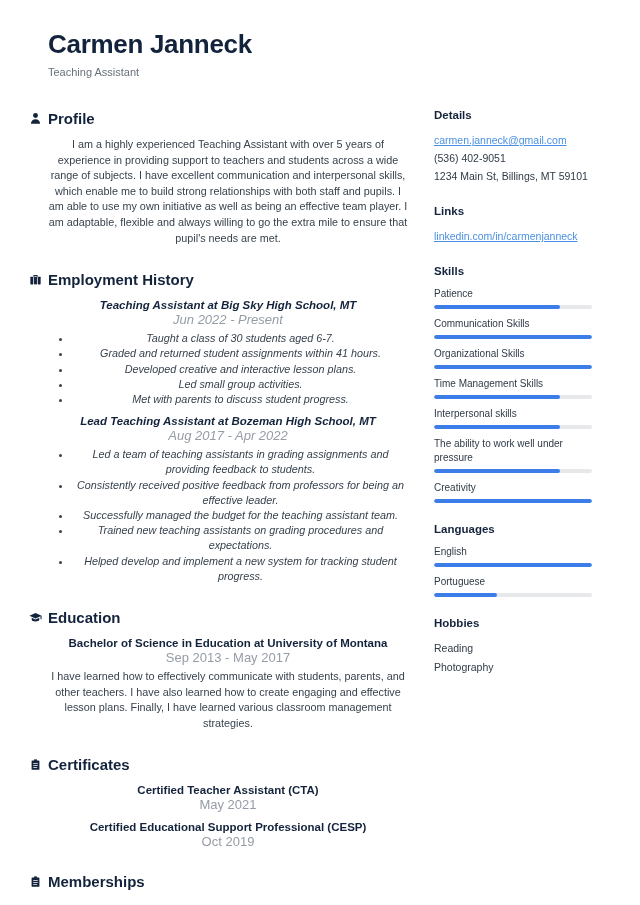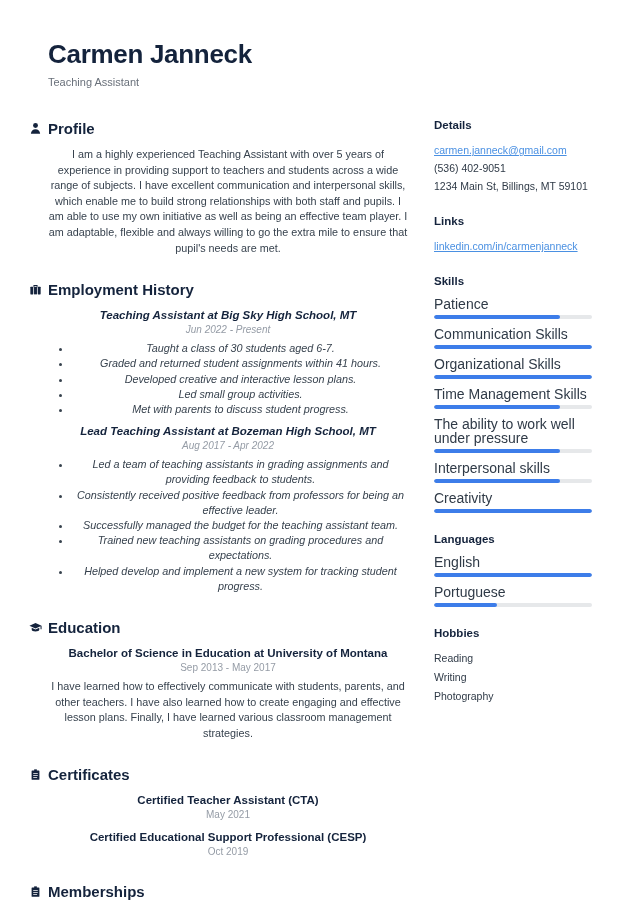--- a/index.html
+++ b/index.html
@@ -1,51 +1,51 @@
 <!DOCTYPE html>
 <html><head>
 <meta charset="utf-8">
 <style>
   * { margin: 0; padding: 0; box-sizing: border-box; }
   html, body { background: #ffffff; }
   body { font-family: "Liberation Sans", sans-serif; }
   .page {
     width: 640px; height: 905px; background: #ffffff;
-    padding: 38px 48px 0 48px; overflow: hidden; position: relative;
+    padding: 28px 48px 0 48px; overflow: hidden; position: relative;
   }
   
   .name { font-size: 26px; font-weight: 700; color: #14233c; letter-spacing: -0.3px; line-height: 32px; }
   .job-title { font-size: 11px; color: #69707a; margin-top: 5px; line-height: 14px; }
 
   .columns { display: flex; margin-top: 30px; }
   .main { width: 386px; flex-shrink: 0; padding-right: 26px; }
   .sidebar { width: 158px; flex-shrink: 0; }
 
   
   .section { margin-bottom: 24px; position: relative; text-align: center; }
   .sec-head { display: flex; align-items: center; margin-bottom: 8px; position: relative; }
   .sec-icon { position: absolute; left: -19px; top: 3px; width: 13px; height: 13px; display: inline-block; }
   .sec-icon svg { width: 13px; height: 13px; fill: #14233c; display: block; }
   .sec-title { font-size: 15px; font-weight: 700; color: #14233c; line-height: 20px; }
   .body-text { font-size: 10.8px; line-height: 15.6px; color: #37424e; }
   .job { margin-bottom: 7px; font-style: italic; }
   .item-title { font-size: 11.5px; font-weight: 700; color: #14233c; line-height: 14px; }
-  .item-date { font-size: 10px; color: #959ca6; line-height: 12px; margin-top: 2px; }
+  .item-date { font-size: 13px; color: #959ca6; line-height: 12px; margin-top: 2px; }
   ul.bullets { margin: 5px 0 4px 0; padding-left: 24px; list-style: disc outside; }
   ul.bullets li { font-size: 10.8px; line-height: 15.2px; color: #37424e; padding-left: 1px; }
   .edu-desc { margin-top: 5px; }
   .cert { margin-bottom: 9px; }
 
   
   .side-sec { margin-bottom: 20px; }
   .side-head { font-size: 11.5px; font-weight: 700; color: #14233c; line-height: 12px; margin-bottom: 10px; }
   .detail-item { font-size: 10.5px; color: #2f3a47; line-height: 18px; }
   a.link { font-size: 10.5px; color: #4a90e2; text-decoration: underline; line-height: 18px; display: inline-block; }
   .skill { margin-bottom: 8px; }
-  .skill-label { font-size: 14px; color: #2f3a47; line-height: 14px; margin-bottom: 4px; }
+  .skill-label { font-size: 10px; color: #2f3a47; line-height: 14px; margin-bottom: 4px; }
   .bar { height: 4px; background: #e6e8ea; border-radius: 2px; overflow: hidden; }
   .bar-fill { height: 100%; border-radius: 2px; background: #3d7de9; }
   .hobby-item { font-size: 10.5px; color: #2f3a47; line-height: 19px; }
 </style>
 </head>
 <body>
 
 <div class="page">
 
   <div>
@@ -194,27 +194,27 @@
               <div class="bar-fill" style="width: 100%;"></div>
             </div>
         </div>
         <div class="skill">
           <div class="skill-label">Time Management Skills</div>
           <div class="bar">
               <div class="bar-fill" style="width: 80%;"></div>
             </div>
         </div>
         <div class="skill">
+          <div class="skill-label">Interpersonal skills</div>
+          <div class="bar">
+              <div class="bar-fill" style="width: 80%;"></div>
+            </div>
+        </div>
+        <div class="skill">
           <div class="skill-label">The ability to work well under pressure</div>
-          <div class="bar">
-              <div class="bar-fill" style="width: 80%;"></div>
-            </div>
-        </div>
-        <div class="skill">
-          <div class="skill-label">Interpersonal skills</div>
           <div class="bar">
               <div class="bar-fill" style="width: 80%;"></div>
             </div>
         </div>
         <div class="skill">
           <div class="skill-label">Creativity</div>
           <div class="bar">
               <div class="bar-fill" style="width: 100%;"></div>
             </div>
         </div>
@@ -232,19 +232,18 @@
           <div class="skill-label">Portuguese</div>
           <div class="bar">
               <div class="bar-fill" style="width: 40%;"></div>
             </div>
         </div>
       </div>
 
       <div class="side-sec">
         <div class="side-head">Hobbies</div>
         <div class="hobby-item">Reading</div>
-        <div class="hobby-item">Writing</div>
         <div class="hobby-item">Photography</div>
       </div>
 
     </div>
   </div>
 </div>
 
 </body></html>

